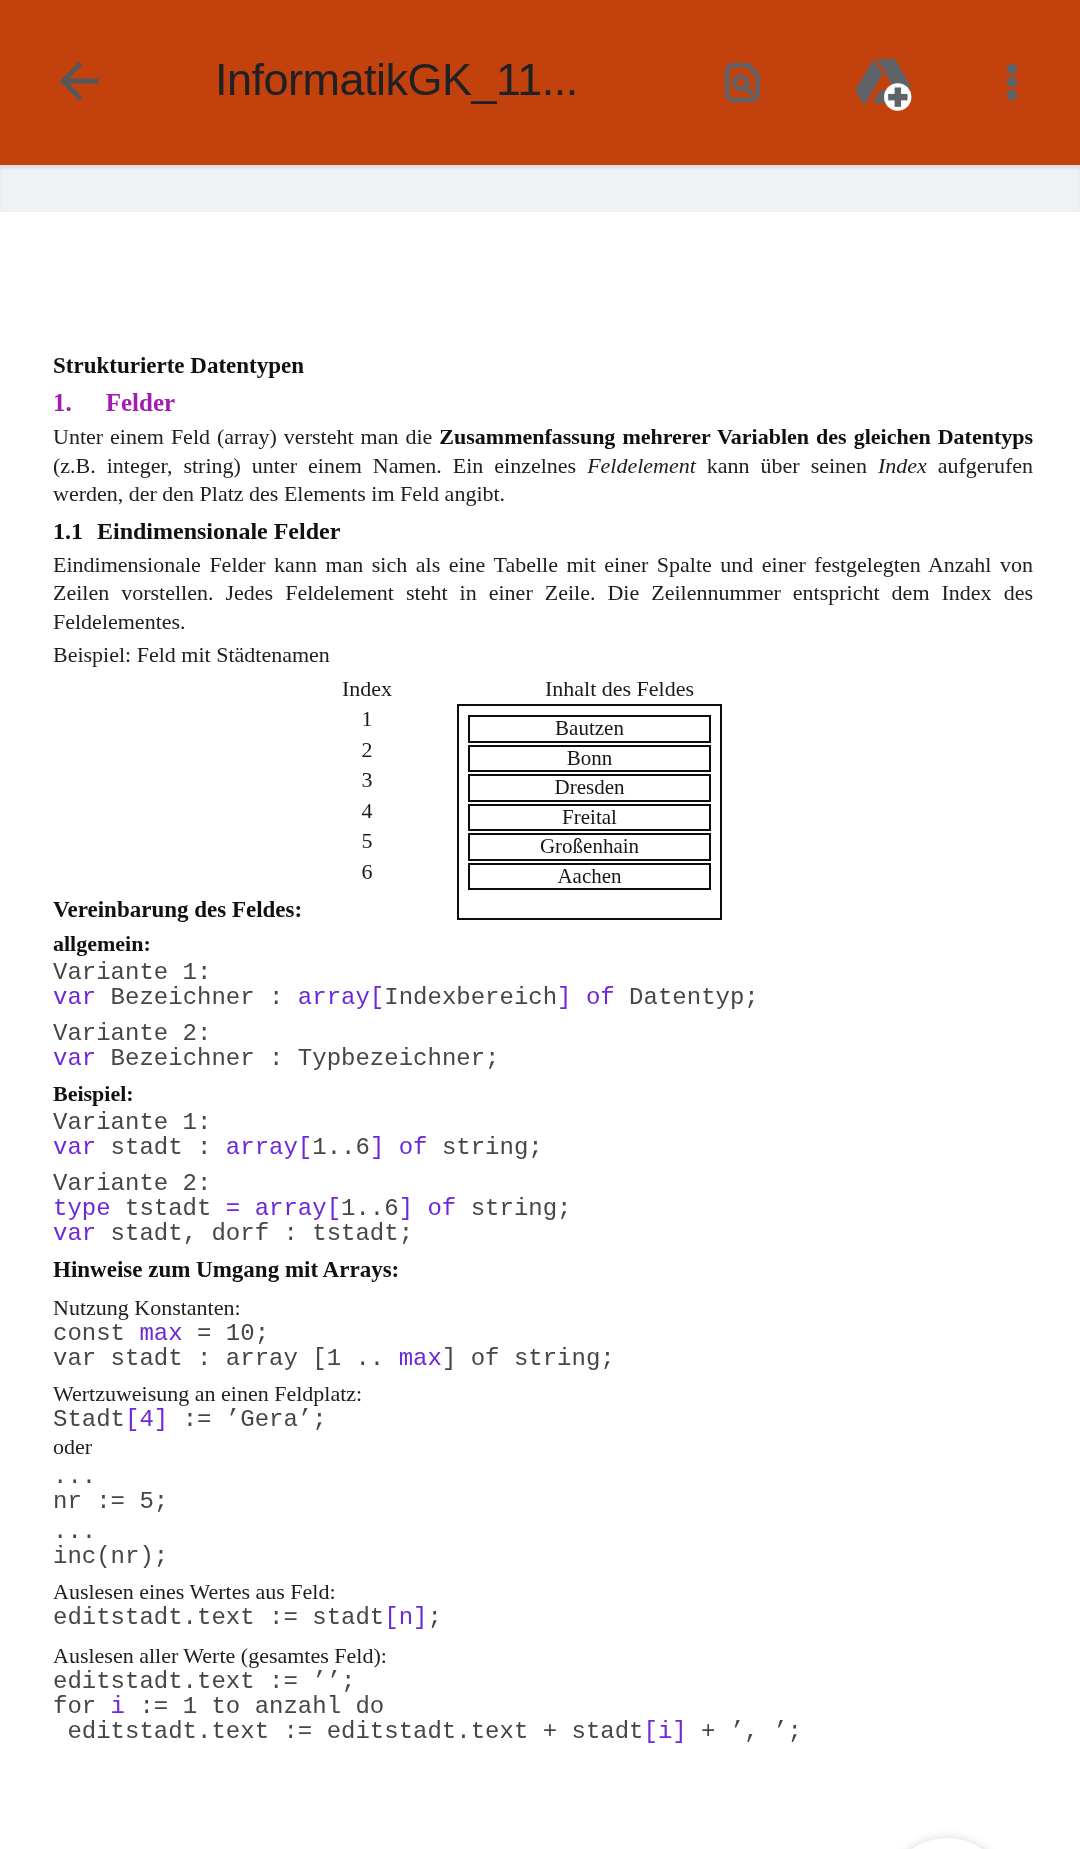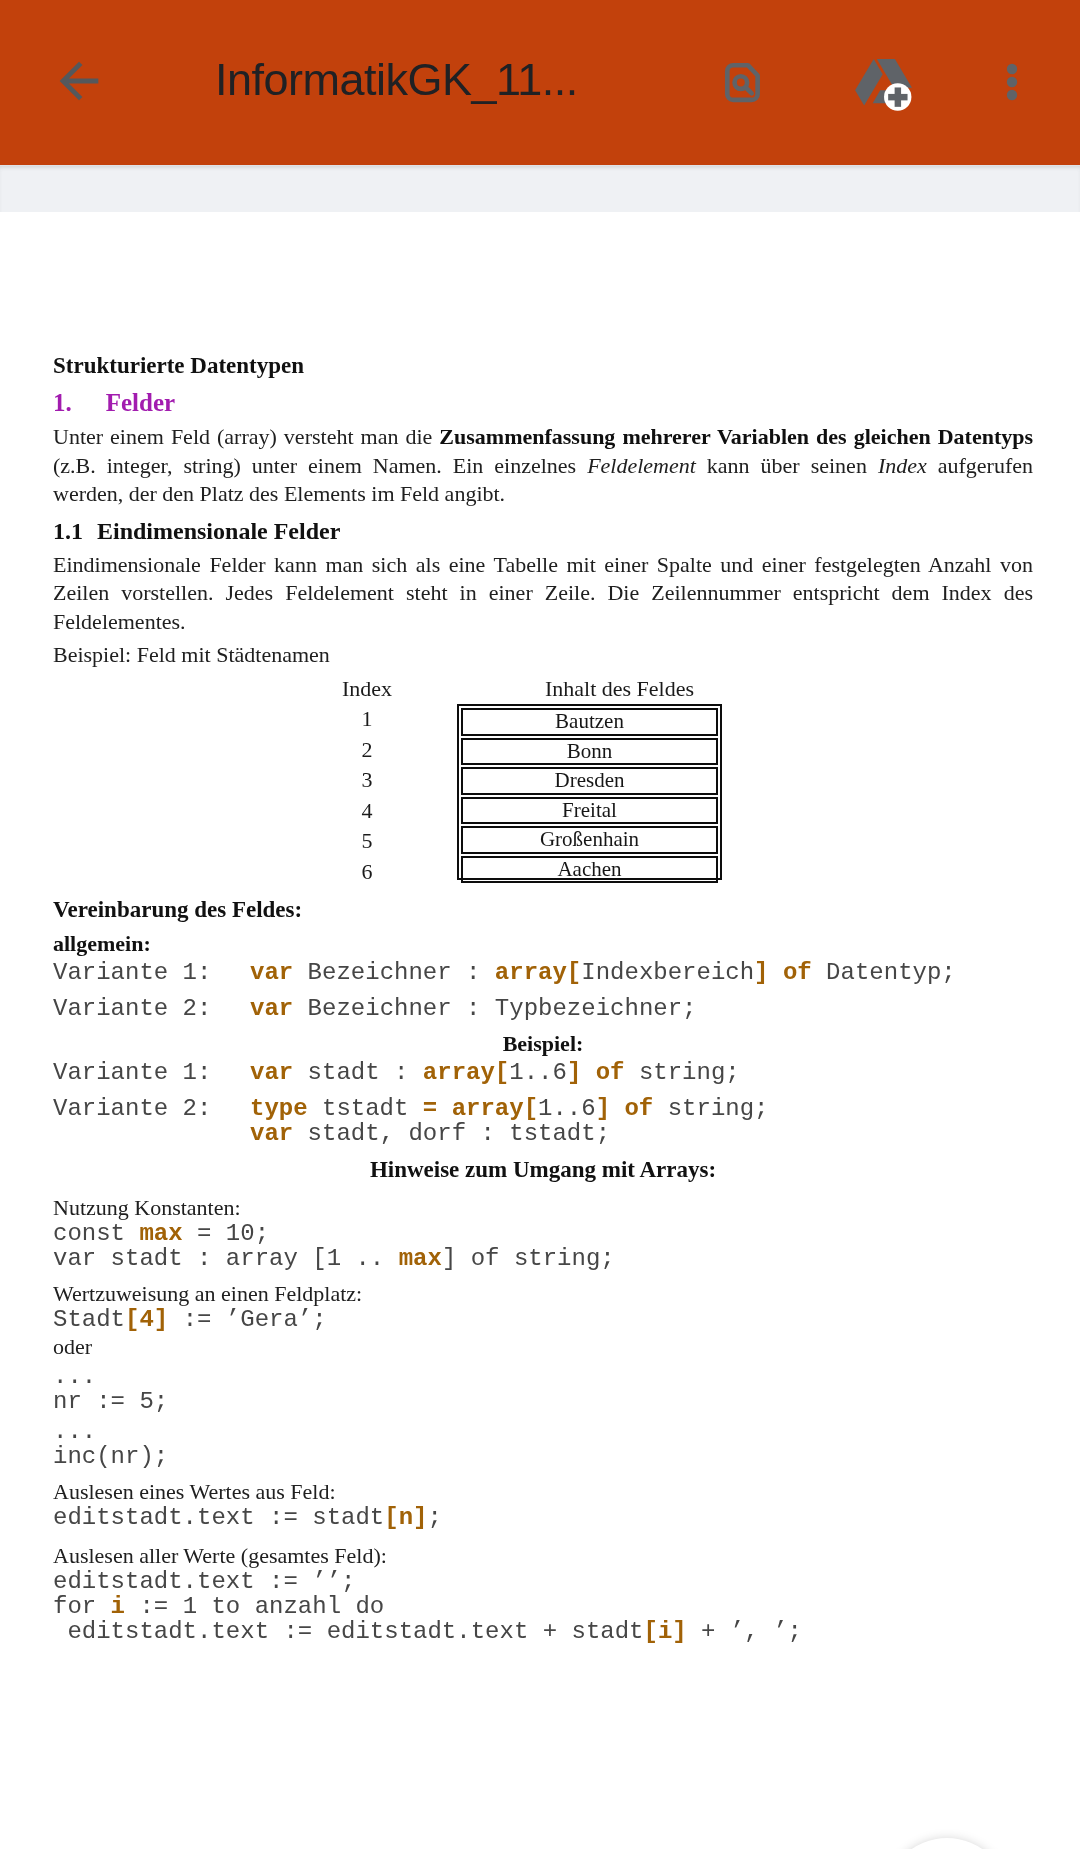--- a/index.html
+++ b/index.html
@@ -25,50 +25,50 @@
   .band{
     position:absolute;left:0;top:165px;width:1080px;height:47px;
     background:#eff1f4;border-top:1px solid #e0e2e6;
     box-shadow:inset 0 3px 4px -2px rgba(60,64,67,.18);
   }
 
   
   .content{position:absolute;left:53px;top:212px;width:980px;color:#1d1d1d;}
   .serif{font-family:"Liberation Serif",serif;}
   .mono{font-family:"Liberation Mono","DejaVu Sans Mono",monospace;font-size:24px;line-height:25px;color:#464646;white-space:pre;}
-  .mono .b{font-weight:bold;color:#a16207;text-align:right;}
+  .mono .b{font-weight:normal;color:#6d28d9;text-align:right;}
   .para .b{font-weight:bold;color:#0f0f0f;}
   .para .i{font-style:italic;}
 
   .h-main{margin:140px 0 0;font-size:23px;line-height:28px;font-weight:bold;color:#111;}
   .sec1{margin-top:8px;font-size:25px;line-height:30px;font-weight:bold;color:#a21caf;}
   .sec1 .num{display:inline-block;margin-right:34px;}
   .sec11{margin-top:8px;font-size:24px;line-height:29px;font-weight:bold;color:#111;}
   .sec11 .num{display:inline-block;margin-right:14px;}
   .para{margin:5px 0 0;font-size:22px;line-height:28.5px;text-align:justify;color:#202020;}
   .caption{margin:6px 0 0;font-size:22px;line-height:26px;color:#202020;}
 
   
   .tablewrap{margin-top:9px;display:flex;height:210px;}
   .idxcol{width:130px;margin-left:249px;flex:none;text-align:center;}
   .idxhead{height:27px;line-height:24px;font-size:22px;color:#1b1b1b;}
   .idxcell{height:30.5px;line-height:30.5px;font-size:22px;color:#1b1b1b;}
   .valcol{width:265px;margin-left:25px;flex:none;}
   .valhead{height:27px;line-height:24px;font-size:22px;text-align:center;transform:translateX(30px);color:#1b1b1b;}
-  .valbox{border:2px solid #0d0d0d;padding:2px;width:265px;height:176px;}
+  .valbox{border:2px solid #0d0d0d;padding:9px;width:265px;height:216px;}
   .valcell{height:27.5px;border:2px solid #0d0d0d;margin-bottom:2px;line-height:23px;font-size:21px;text-align:center;color:#161616;}
   .valcell:last-child{margin-bottom:0;}
 
   .bhead{margin:10px 0 0;font-size:23px;line-height:26px;font-weight:bold;color:#111;}
   .bhead2{margin:9px 0 0;font-size:22px;line-height:24px;font-weight:bold;color:#111;}
-  .mt11{margin-top:11px !important;text-align:center;}
+  .mt11{margin-top:11px !important;}
   .mt12{margin-top:12px !important;}
   .mt13{margin-top:13px !important;}
 
-  .coderow{display:flex;margin-top:4px;}
+  .coderow{display:flex;margin-top:4px;flex-direction:column;}
   .coderow.gap{margin-top:11px;}
   .codelabel{width:197px;flex:none;}
   .slabel{margin:10px 0 0;font-size:22px;line-height:26px;color:#202020;}
   .slabel.tight{margin-top:2px;}
   .cl{margin-top:0;}
   .cl.mt4{margin-top:4px;}
   .cl.mt5{margin-top:5px;}
 
   
   .fab{

